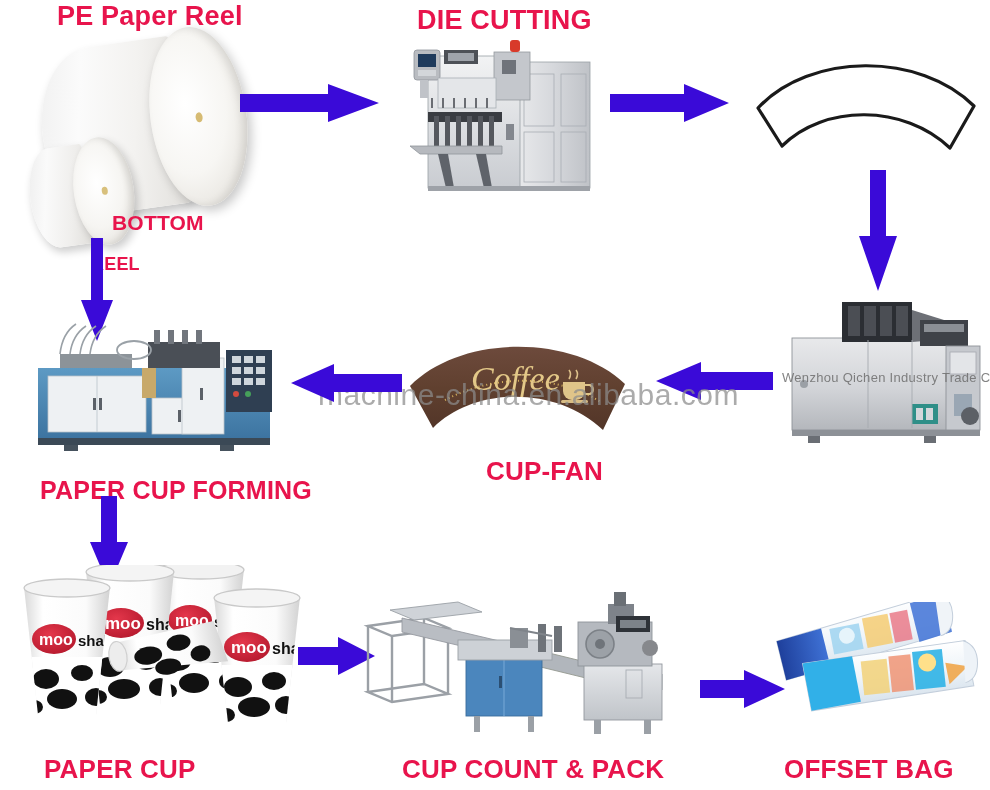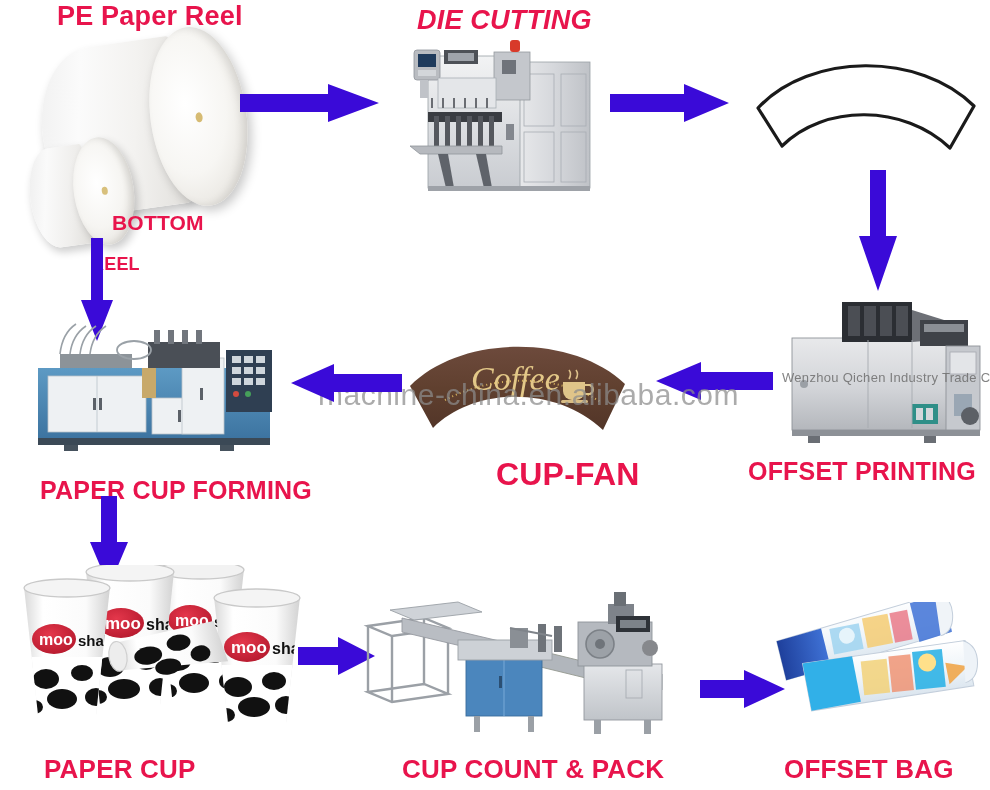--- a/index.html
+++ b/index.html
@@ -85,21 +85,21 @@
       <polygon points="11,0 23,0 23,62 33,62 17,103 1,62 11,62" fill="#3a0ad8"></polygon>
     </svg>
   </div>
 
   <div class="arrow" style="left:240px;top:82px;">
     <svg width="140" height="42" viewBox="0 0 140 42">
       <polygon points="0,12 88,12 88,2 139,21 88,40 88,30 0,30" fill="#3a0ad8"></polygon>
     </svg>
   </div>
 
-  <div class="lbl" style="left:417px;top:6px;font-size:27px;font-style:italic;">DIE CUTTING</div>
+  <div class="lbl" style="left:417px;top:6px;font-size:27px;">DIE CUTTING</div>
   <div class="mach" style="left:398px;top:38px;">
     <svg width="196" height="156" viewBox="0 0 196 156">
       <defs>
         <linearGradient id="mg1" x1="0" y1="0" x2="1" y2="0">
           <stop offset="0" stop-color="#e9eaec"></stop>
             <stop offset=".5" stop-color="#d6d8dc"></stop>
           <stop offset="1" stop-color="#bfc2c7"></stop>
         </linearGradient>
         <linearGradient id="mg2" x1="0" y1="0" x2="0" y2="1">
           <stop offset="0" stop-color="#f2f3f4"></stop>
@@ -196,21 +196,20 @@
         <line x1="84" y1="46" x2="84" y2="134"></line>
         <line x1="128" y1="46" x2="128" y2="134"></line>
       </g>
       <circle cx="20" cy="90" r="4" fill="#9ba0a6"></circle>
       <rect x="8" y="136" width="188" height="6" fill="#8d9197"></rect>
       <rect x="24" y="142" width="12" height="7" fill="#6a6e74"></rect>
       <rect x="140" y="142" width="12" height="7" fill="#6a6e74"></rect>
     </svg>
   </div>
   <div class="wm wm-qichen">Wenzhou Qichen Industry Trade Co.,Ltd.</div>
-  <div class="lbl" style="left:748px;top:458px;font-size:25px;">OFFSET  PRINTING</div>
 
   <div class="arrow" style="left:655px;top:360px;">
     <svg width="118" height="42" viewBox="0 0 118 42">
       <polygon points="118,12 46,12 46,2 1,21 46,40 46,30 118,30" fill="#3a0ad8"></polygon>
     </svg>
   </div>
 
   <div class="cupfan">
     <svg width="225" height="112" viewBox="0 0 225 112">
       <defs>
@@ -225,21 +224,21 @@
       <text x="66" y="60" font-family="'Liberation Serif','DejaVu Serif',serif" font-size="34" font-style="italic" fill="#e3c888">Coffee</text>
       <g transform="translate(158,42)">
         <path d="M0 10 h22 v9 a9 9 0 0 1 -9 9 h-4 a9 9 0 0 1 -9 -9 z" fill="#e0c489"></path>
         <path d="M22 13 h5 a5 5 0 0 1 0 9 h-5" fill="none" stroke="#e0c489" stroke-width="2.2"></path>
         <path d="M6 7 q3 -5 0 -9 M13 7 q3 -5 0 -9" stroke="#ddc08a" stroke-width="1.6" fill="none"></path>
         <rect x="-2" y="28" width="27" height="3" rx="1.5" fill="#d9bd84"></rect>
       </g>
     </svg>
   </div>
   <div class="wm wm-alibaba">machine-china.en.alibaba.com</div>
-  <div class="lbl" style="left:496px;top:458px;font-size:32px;">CUP-FAN</div>
+  <div class="lbl" style="left:486px;top:458px;font-size:26px;">CUP-FAN</div>
 
   <div class="arrow" style="left:290px;top:362px;">
     <svg width="112" height="42" viewBox="0 0 112 42">
       <polygon points="112,12 44,12 44,2 1,21 44,40 44,30 112,30" fill="#3a0ad8"></polygon>
     </svg>
   </div>
 
   <div class="mach" style="left:30px;top:318px;">
     <svg width="258" height="135" viewBox="0 0 258 135">
       <defs>

